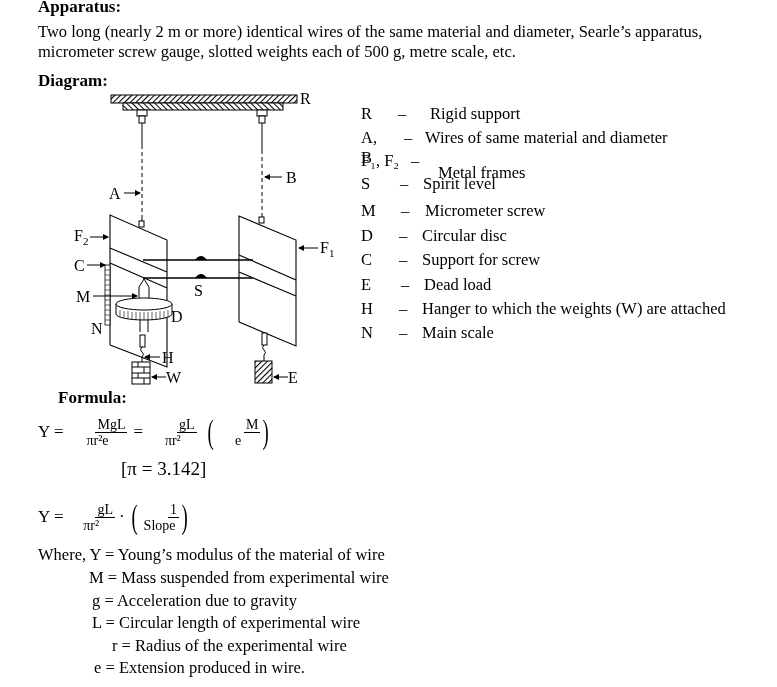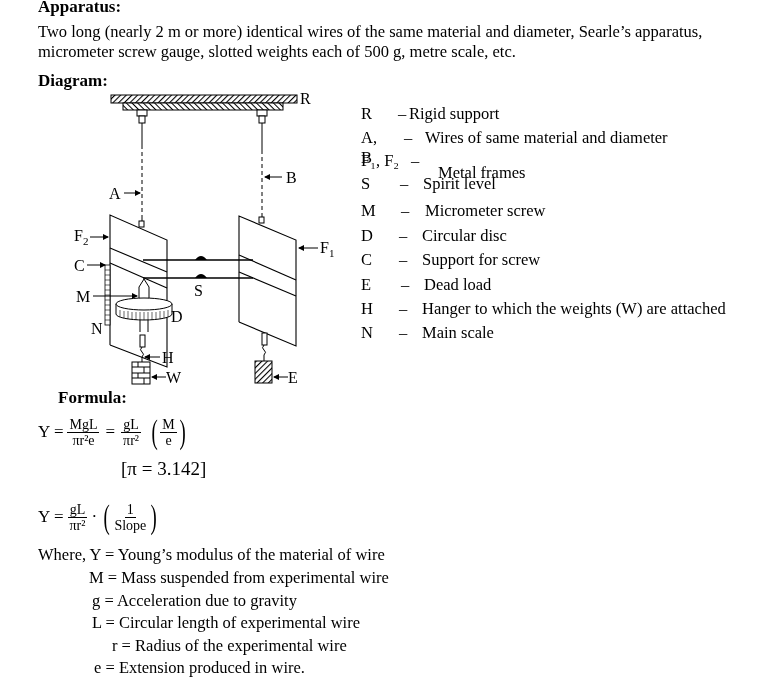--- a/index.html
+++ b/index.html
@@ -4,21 +4,21 @@
 <style>
   html,body{margin:0;padding:0;background:#fff;}
   body{width:777px;height:687px;position:relative;overflow:hidden;font-family:"Liberation Serif","DejaVu Serif",serif;color:#000;}
   .abs{position:absolute;}
   .h{font-weight:bold;font-size:17px;}
   .p{font-size:16.5px;line-height:20px;}
   .leg{font-size:16.5px;line-height:20px;}
   .leg .k{position:absolute;left:0;}
   .leg .d{position:absolute;}
   .frac{display:inline-flex;flex-direction:column;align-items:center;vertical-align:middle;font-size:14px;line-height:15px;}
-  .frac .n{border-bottom:1px solid #000;padding:0 2px;}
+  .frac .n{border-bottom:1px solid #000;padding:0 2px;margin-left:28px;}
   .frac .dn{padding:0 2px;}
   .eq{font-size:17px;display:flex;align-items:center;}
   .paren{font-size:34px;line-height:34px;transform:scaleX(0.55);display:inline-block;font-weight:100;}
   .def{font-size:16.5px;line-height:22.6px;}
   svg text{font-family:"Liberation Serif","DejaVu Serif",serif;}
 </style>
 </head>
 <body>
 
 <div class="abs h" style="left:38px;top:-3px;">Apparatus:</div>
@@ -171,21 +171,21 @@
     <rect x="255" y="361" width="17" height="22" fill="url(#hatch)"></rect>
   </g>
   <line x1="288" y1="377" x2="274" y2="377" stroke="#000" marker-end="url(#arr)"></line>
   <text x="288" y="383" font-size="16">E</text>
 </svg>
 
 <div class="abs leg" style="left:361px;top:104px;width:410px;height:240px;">
   <div class="abs" style="top:0;left:0;">
       <span class="k">R</span>
       <span class="d" style="left:37px;">–</span>
-      <span class="d" style="left:48px;white-space:nowrap;font-family:Liberation Serif, serif;">Rigid support</span>
+      <span class="d" style="left:69px;white-space:nowrap;font-family:Liberation Serif, serif;">Rigid support</span>
     </div>
   <div class="abs" style="top:24px;left:0;">
       <span class="k">A, B</span>
       <span class="d" style="left:43px;">–</span>
       <span class="d" style="left:64px;white-space:nowrap;">Wires of same material and diameter</span>
     </div>
   <div class="abs" style="top:47px;left:0;">
       <span class="k" style="white-space:nowrap;text-align:right;">F₁, F₂</span>
       <span class="d" style="left:50px;">–</span>
       <span class="d" style="left:77px;white-space:nowrap;margin-top:12px;">Metal frames</span>

